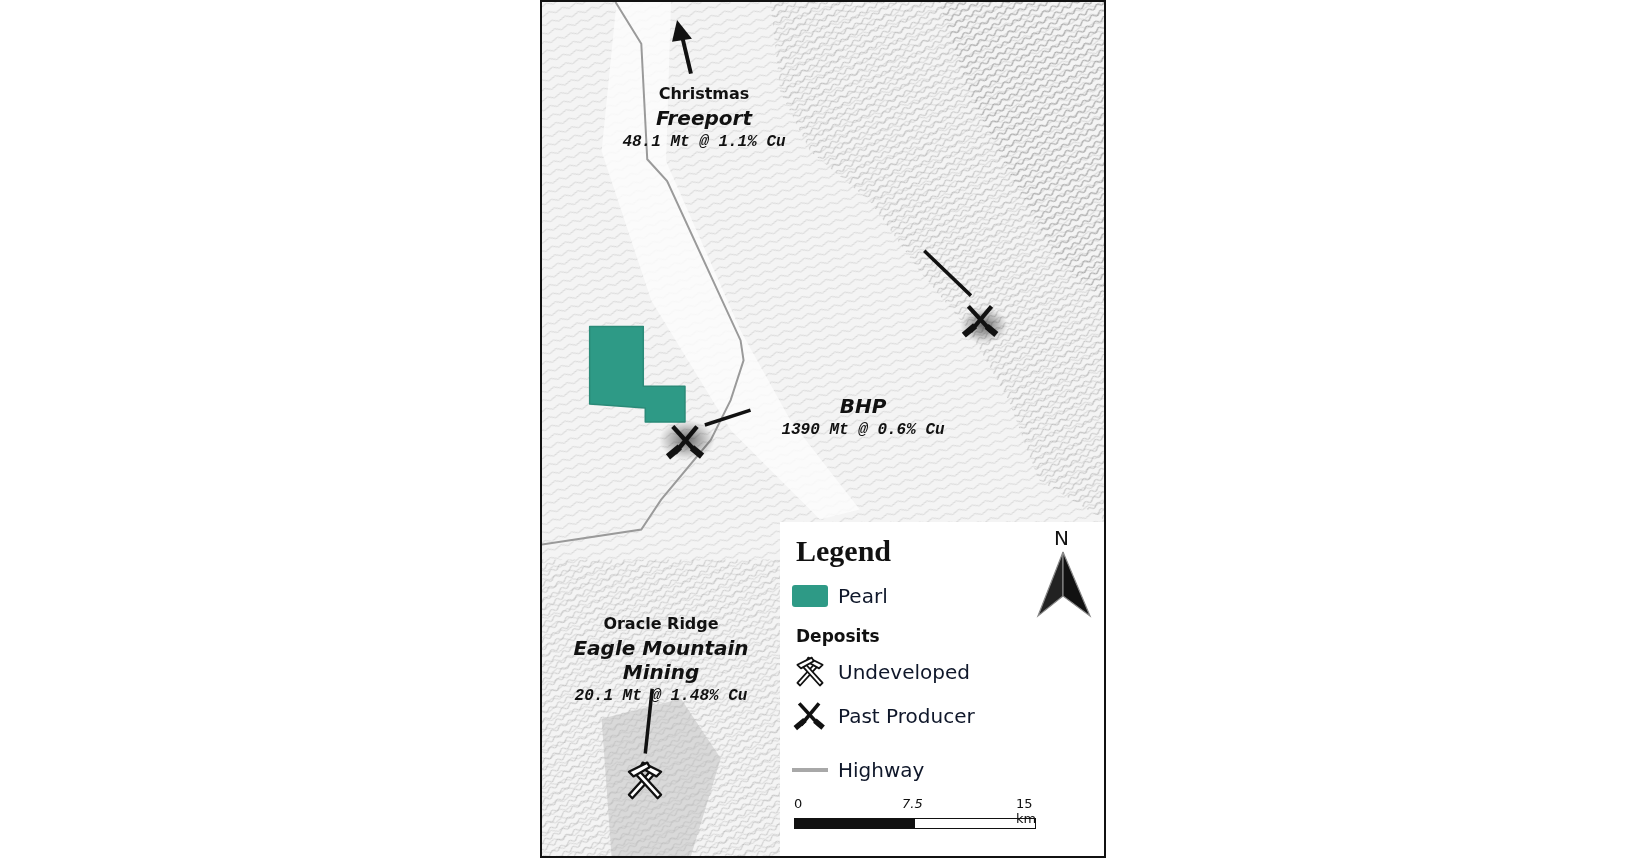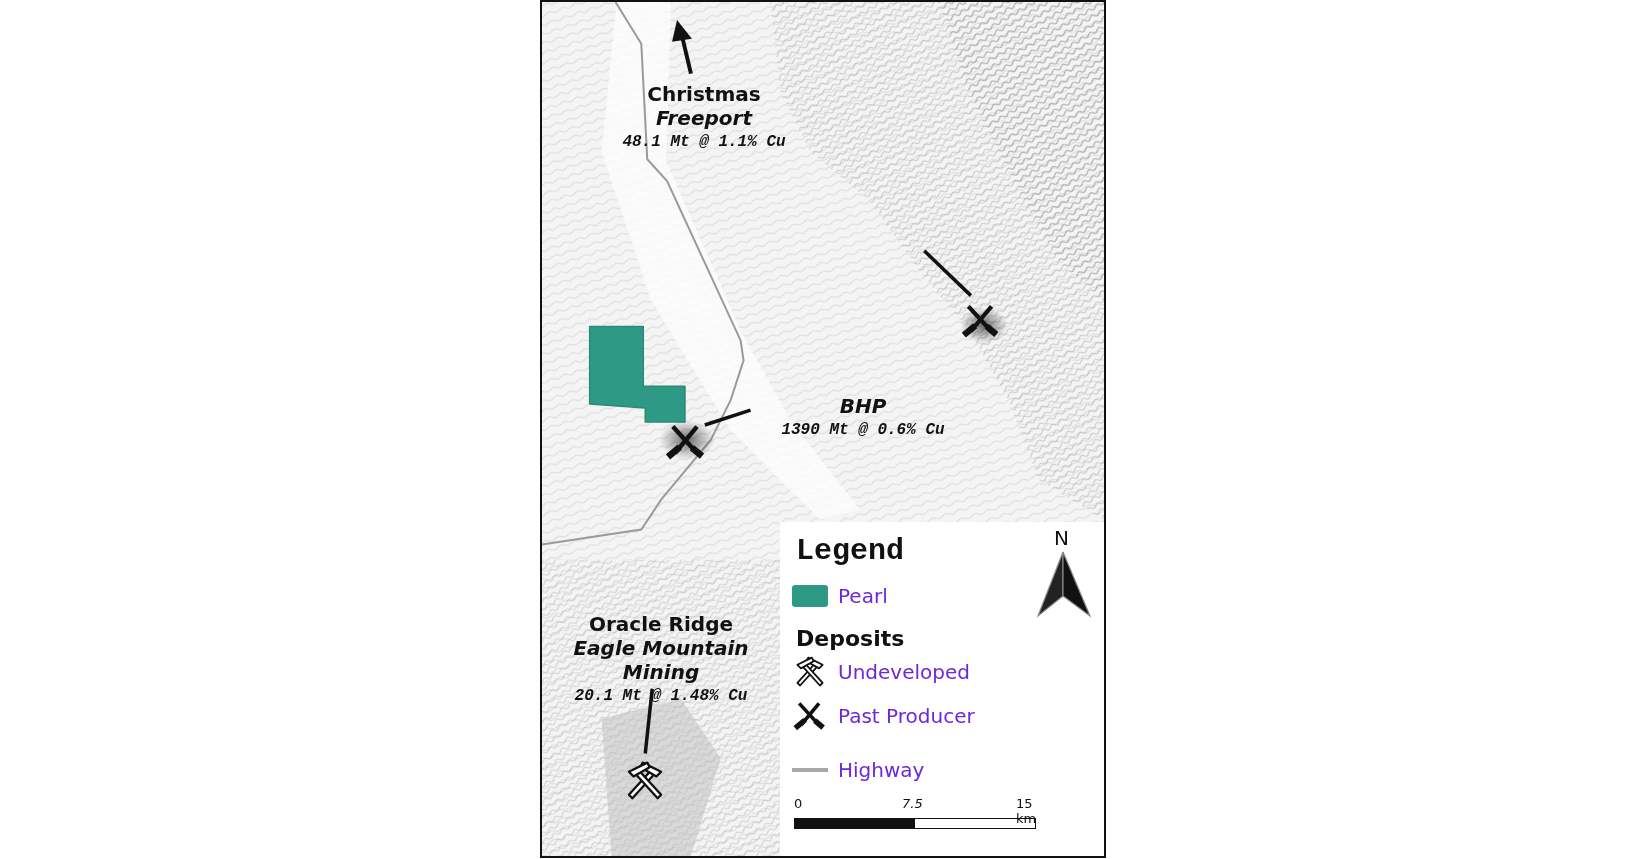--- a/index.html
+++ b/index.html
@@ -4,31 +4,31 @@
 <style>
   html, body { margin: 0; padding: 0; background: #ffffff; }
   body { width: 1641px; height: 859px; position: relative; overflow: hidden; font-family: "Liberation Sans", sans-serif; }
   .map-frame {
     position: absolute; left: 540px; top: 0px; width: 566px; height: 858px;
     border: 2px solid #111; box-sizing: border-box; overflow: hidden;
     background: #f2f2f2;
   }
   .terrain { position: absolute; left: 0; top: 0; width: 100%; height: 100%; }
   .label { position: absolute; text-align: center; color: #111; font-family: "DejaVu Sans", sans-serif; line-height: 24px; }
-  .label .name { font-weight: bold; font-size: 20px; }
+  .label .name { font-weight: bold; font-size: 16px; }
   .label .owner { font-weight: bold; font-style: italic; font-size: 20px; }
   .label .resource { font-weight: bold; font-style: italic; font-size: 16px; font-family: Liberation Mono, monospace; }
   .legend-box {
     position: absolute; left: 238px; top: 520px; width: 326px; height: 336px;
     background: #ffffff;
   }
-  .legend-title { position: absolute; left: 16px; top: 12px; font-size: 30px; font-weight: bold; font-family: Liberation Mono, monospace; color: #111; }
-  .legend-row { position: absolute; left: 12px; display: flex; align-items: center; font-family: "DejaVu Sans", sans-serif; font-size: 20px; color: #6d28d9; }
+  .legend-title { position: absolute; left: 16px; top: 12px; font-size: 30px; font-weight: bold; font-family: Liberation Serif, serif; color: #111; }
+  .legend-row { position: absolute; left: 12px; display: flex; align-items: center; font-family: "DejaVu Sans", sans-serif; font-size: 20px; color: #0f172a; }
   .swatch-pearl { width: 36px; height: 22px; background: #2e9a86; border-radius: 3px; margin-right: 10px; }
-  .deposits-heading { position: absolute; left: 16px; top: 104px; font-size: 22px; font-weight: bold; font-family: "DejaVu Sans", sans-serif; color: #111; }
+  .deposits-heading { position: absolute; left: 16px; top: 104px; font-size: 17px; font-weight: bold; font-family: "DejaVu Sans", sans-serif; color: #111; }
   .hwy-line { width: 36px; height: 4px; background: #a8a8a8; margin-right: 10px; }
   .scale { position: absolute; left: 14px; top: 274px; width: 240px; }
   .scale-labels { position: relative; height: 18px; font-family: "DejaVu Sans", sans-serif; font-size: 13px; color: #111; }
   .scale-labels span { position: absolute; top: 0; }
   .scale-bar { display: flex; height: 9px; border: 1.5px solid #111; width: 240px; margin-top: 4px; }
   .scale-bar .seg-black { width: 50%; background: #111; }
   .scale-bar .seg-white { width: 50%; background: #fff; }
   .north { position: absolute; left: 254px; top: 4px; width: 66px; height: 90px; }
   .north-label { position: absolute; left: 20px; top: 0; font-family: "DejaVu Sans", sans-serif; font-size: 20px; color: #111; }
 </style>

